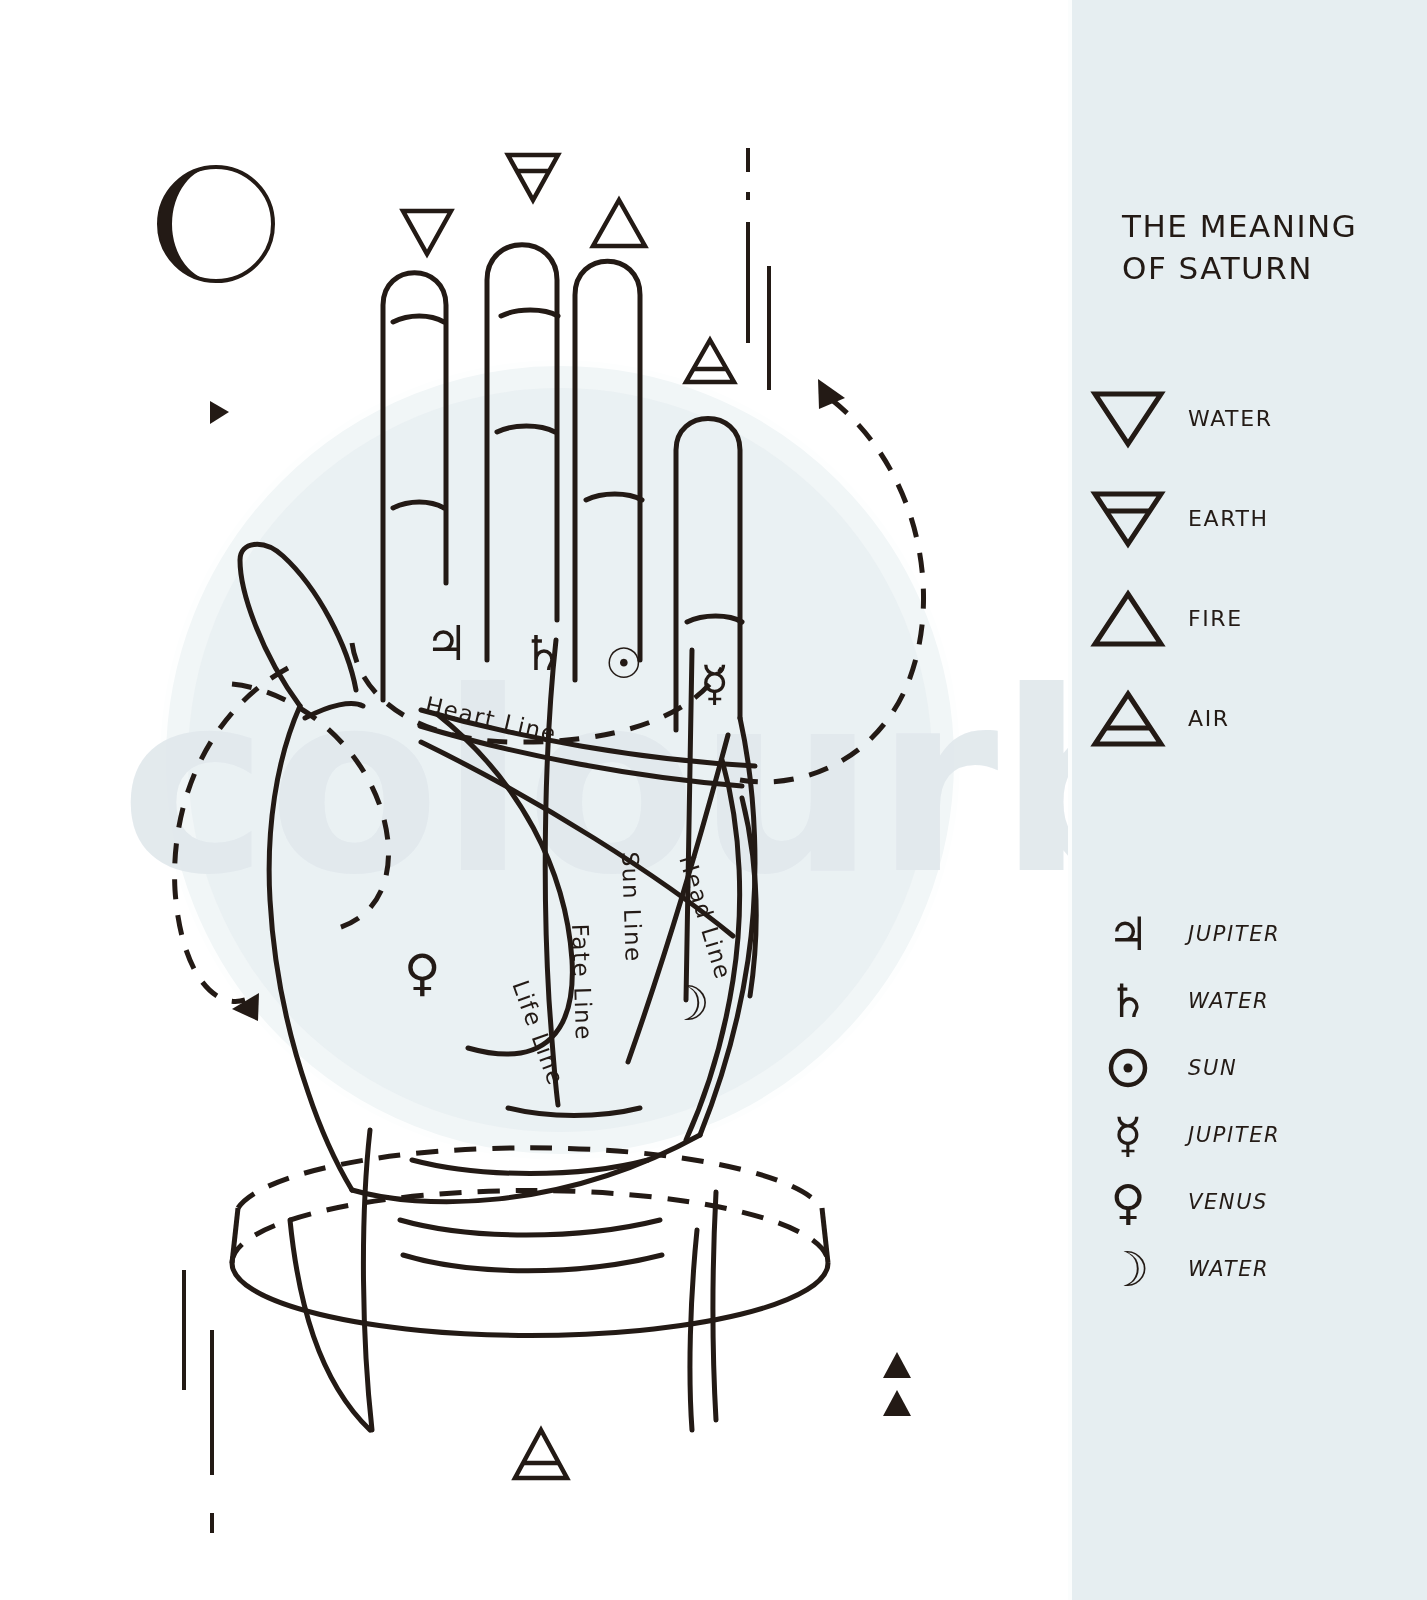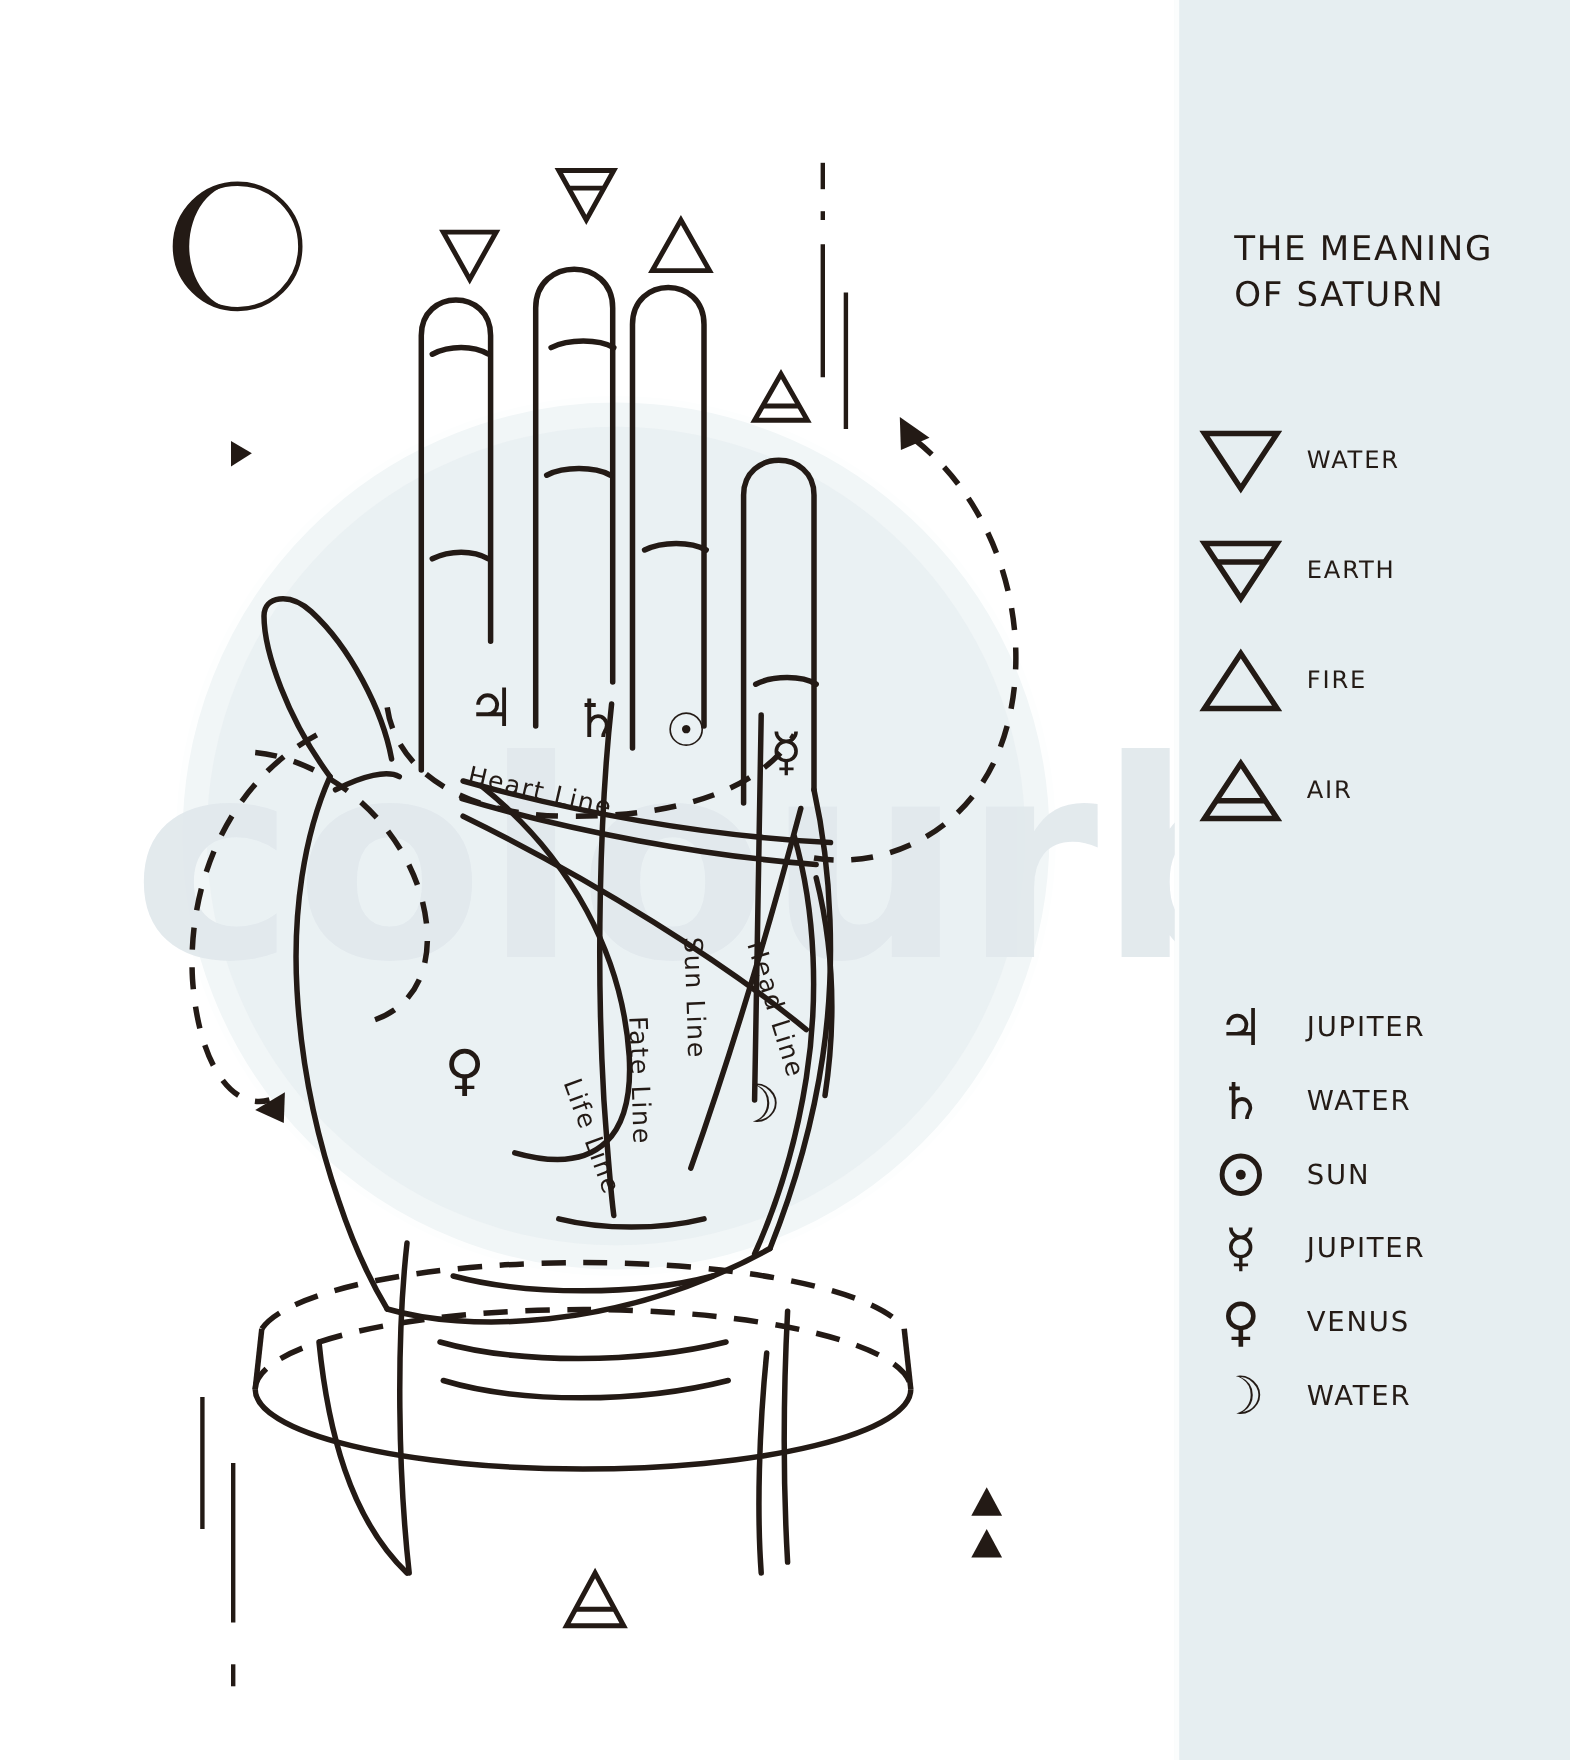--- a/index.html
+++ b/index.html
@@ -62,21 +62,21 @@
     align-items: center;
     justify-content: center;
     flex: 0 0 120px;
   }
   .legend-label {
     font-family: "DejaVu Sans", sans-serif;
     font-size: 22px;
     letter-spacing: 1.6px;
     color: #241b16;
   }
-  .legend-row.planet .legend-label { font-size: 25px; }
+  .legend-row.planet .legend-label { font-size: 21px; font-style: italic; }
   .tri { display: block; }
 </style>
 </head>
 <body>
 
 <div id="stage">
 
   <div class="panel-left"></div>
   <div class="panel-right"></div>
   <div class="panel-right-edge"></div>

